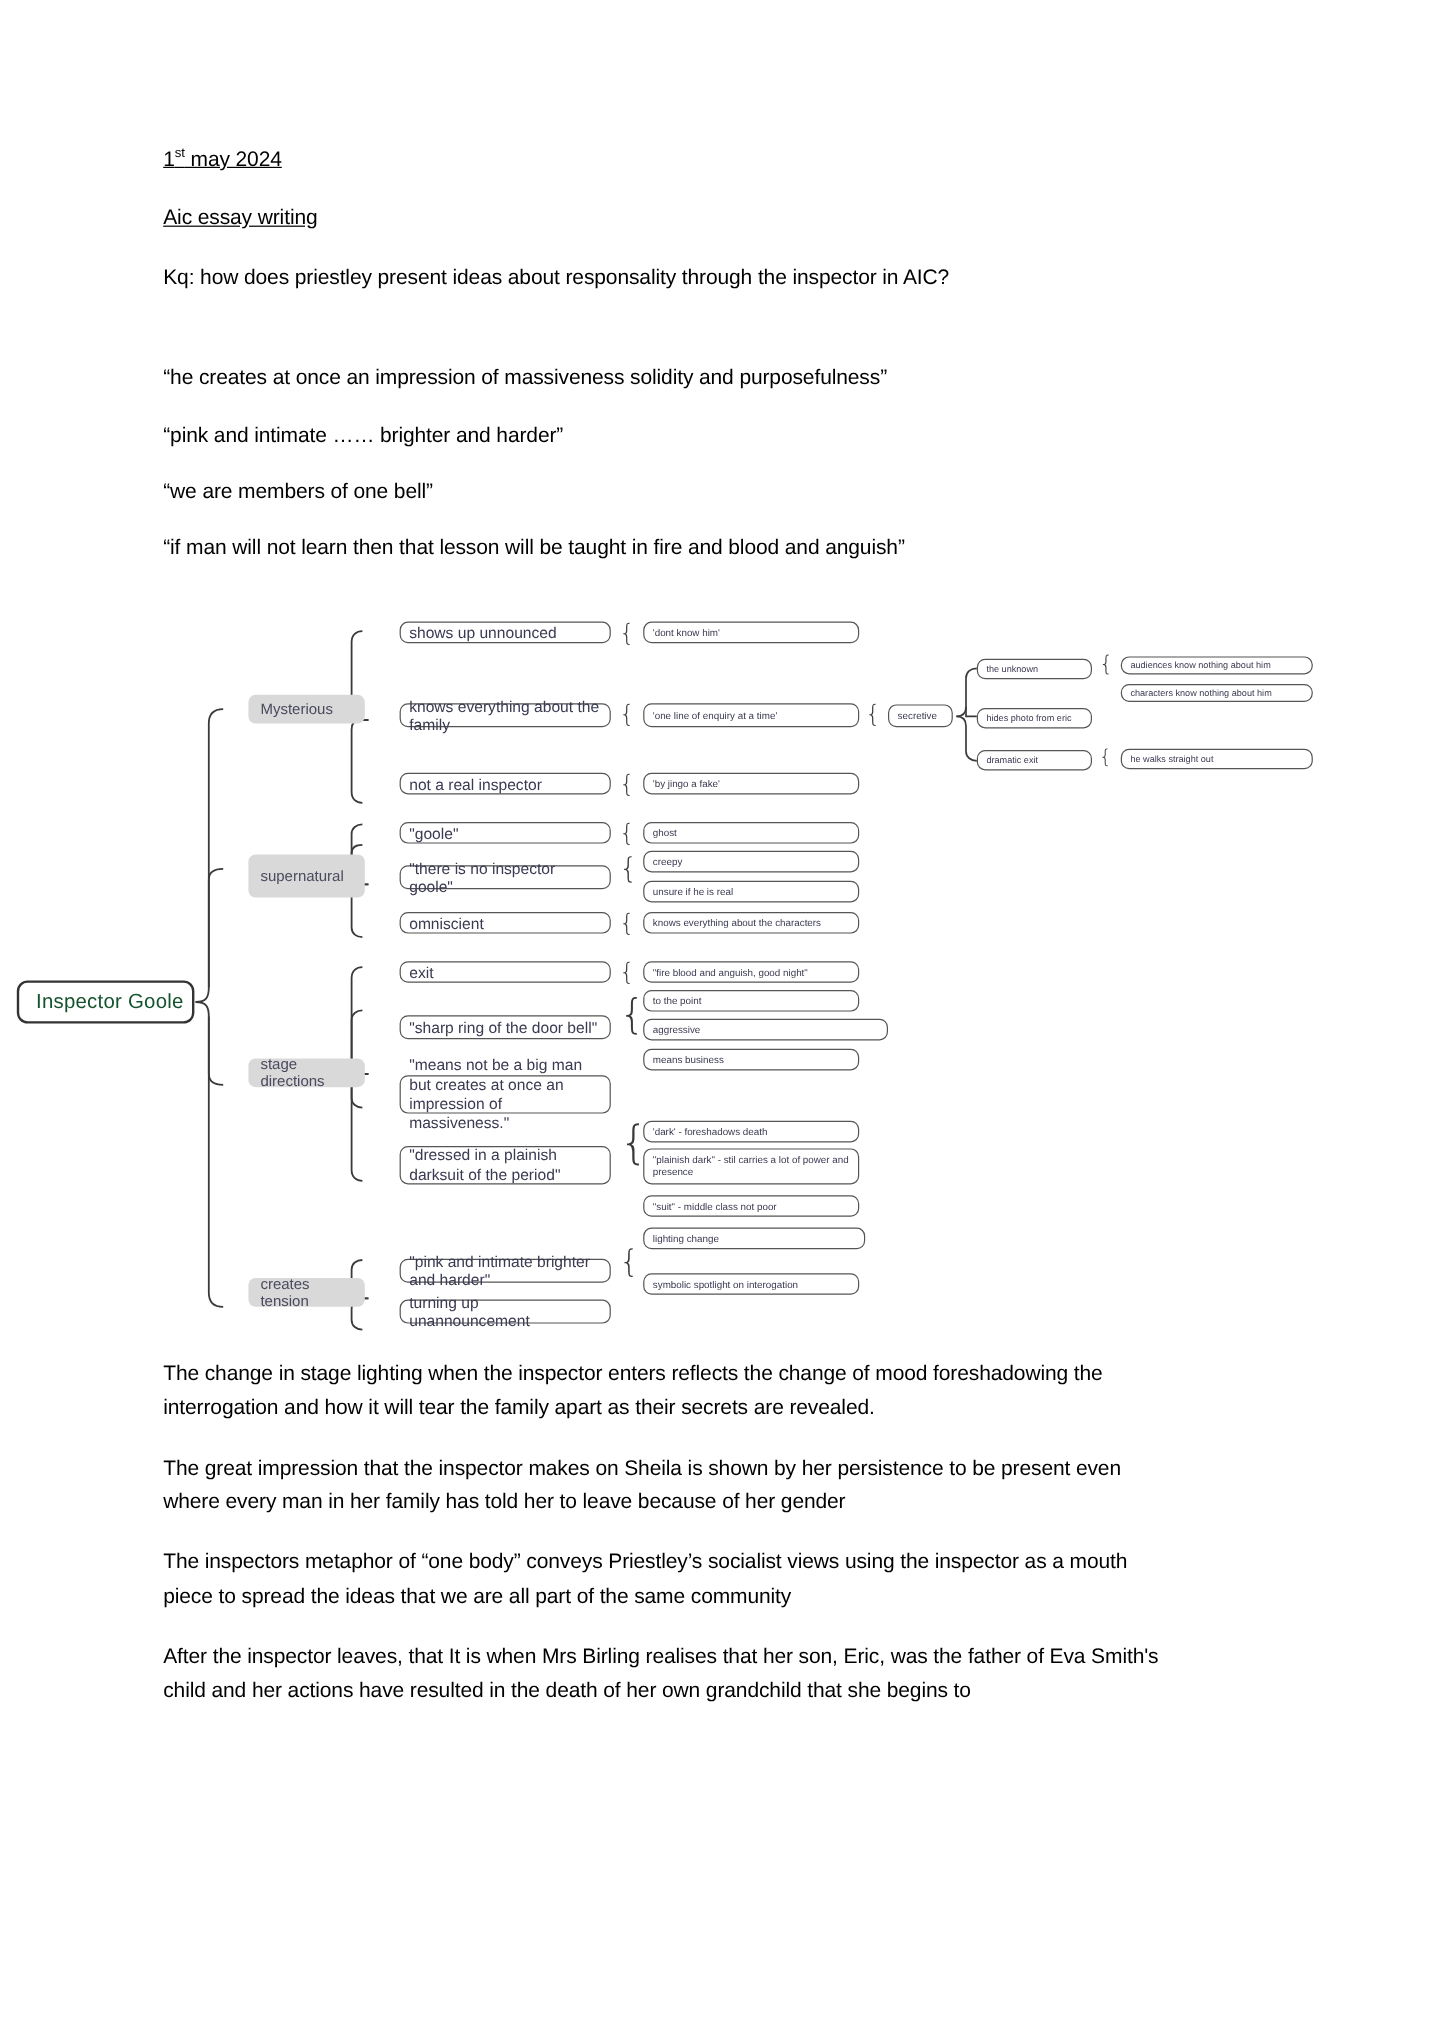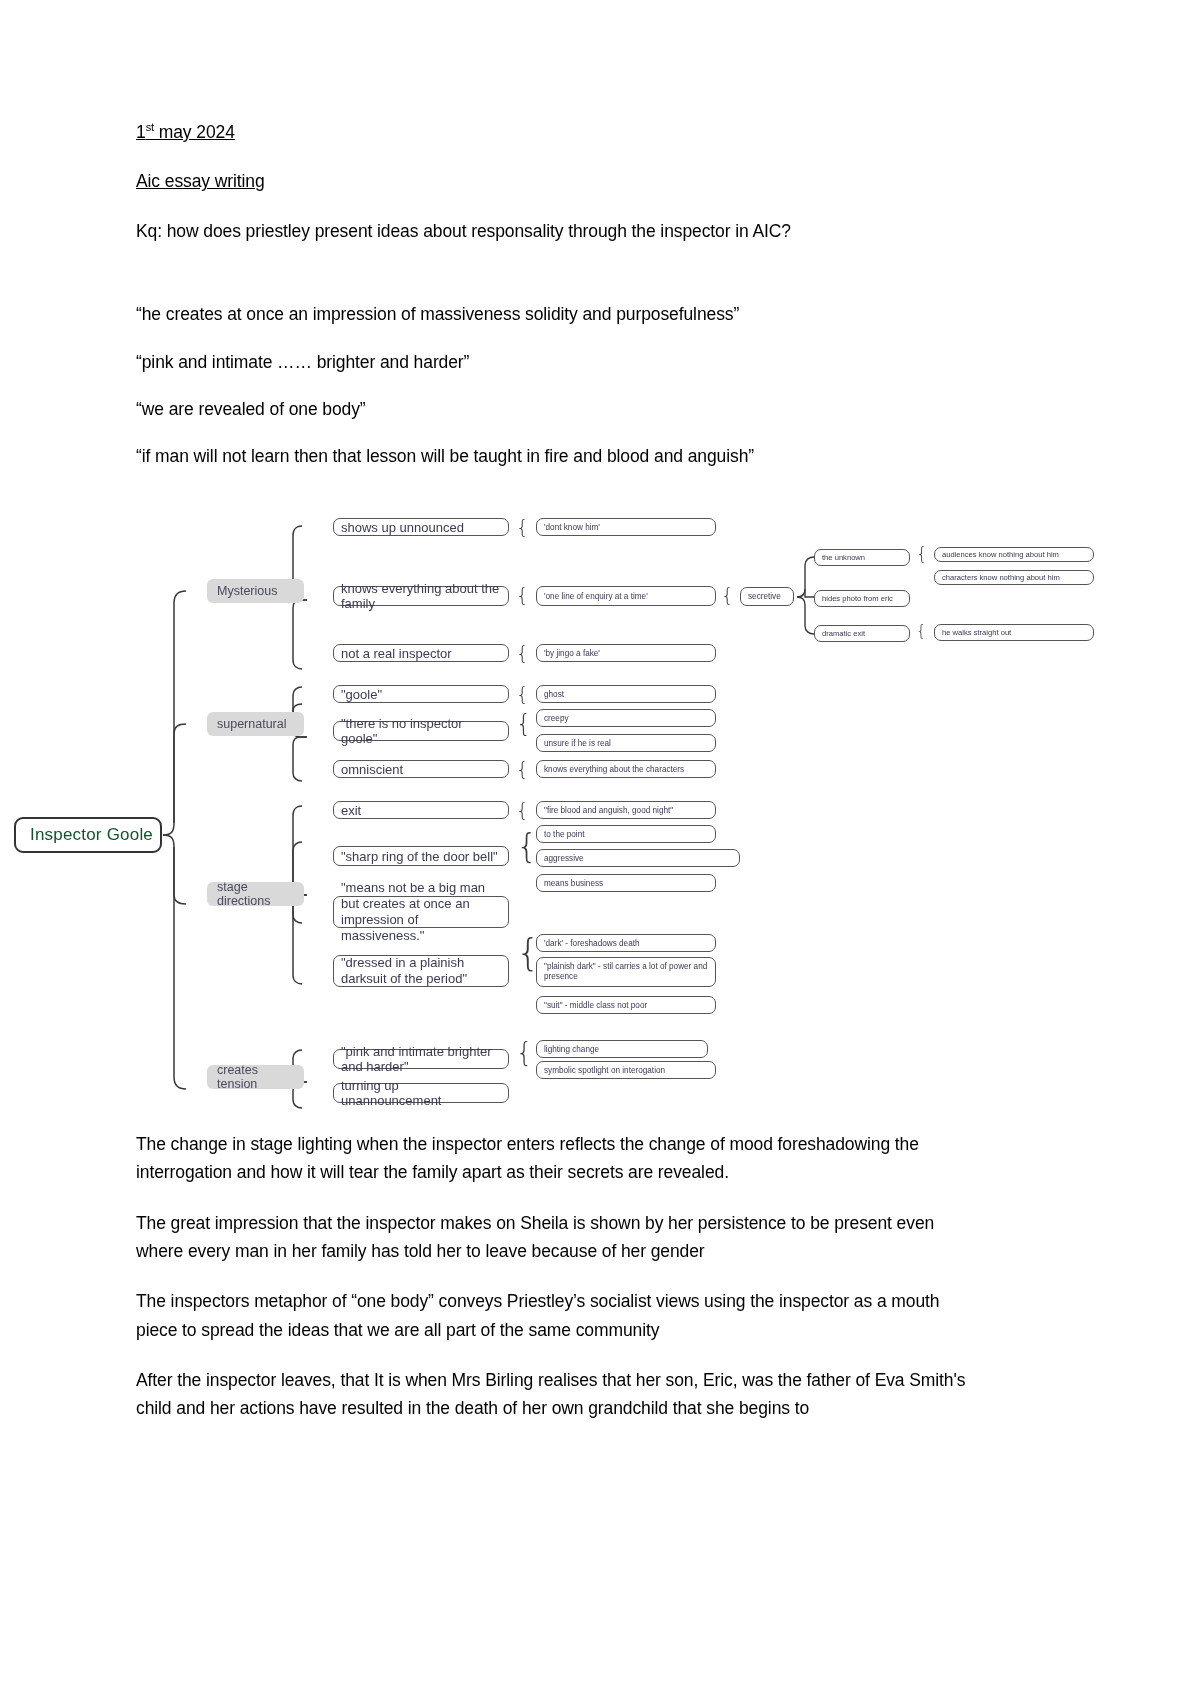--- a/index.html
+++ b/index.html
@@ -38,21 +38,21 @@
 
 <div class="page">
 
   <div class="doc-text">
     <p class="para u"><span>1</span><span class="sup">st</span><span> may 2024</span></p>
     <p class="para u">Aic essay writing</p>
     <p class="para">Kq: how does priestley present ideas about responsality through the inspector in AIC?</p>
     <div class="spacer"></div>
     <p class="para tight">“he creates at once an impression of massiveness solidity and purposefulness”</p>
     <p class="para tight">“pink and intimate …… brighter and harder”</p>
-    <p class="para tight">“we are revealed of one body”</p>
+    <p class="para tight">“we are members of one bell”</p>
     <p class="para tight">“if man will not learn then that lesson will be taught in fire and blood and anguish”</p>
   </div>
 
   <div class="mindmap">
 
     <svg class="links">
       <g fill="none" stroke="#3a3a3a" stroke-width="1.5">
 
         <path d="M163,330 C172,330 174,326 174,318 L174,98 C174,90 178,86 186,86"></path>
         <path d="M163,330 C172,330 174,334 174,342 L174,572 C174,580 178,584 186,584"></path>
@@ -76,21 +76,21 @@
       </g>
     </svg>
 
     <div class="node root" style="left:14px;top:312px;width:148px;height:36px;">
       <span>Inspector Goole</span>
     </div>
 
     <div class="node lvl1" style="left:207px;top:74px;width:97px;height:24px;">
         <span>Mysterious</span>
       </div>
-    <div class="node lvl1" style="left:207px;top:207px;width:97px;height:24px;justify-content:flex-end;">
+    <div class="node lvl1" style="left:207px;top:207px;width:97px;height:36px;justify-content:flex-end;">
         <span>supernatural</span>
       </div>
     <div class="node lvl1" style="left:207px;top:377px;width:97px;height:24px;">
         <span>stage directions</span>
       </div>
     <div class="node lvl1" style="left:207px;top:560px;width:97px;height:24px;">
         <span>creates tension</span>
       </div>
 
     <div class="node lvl2" style="left:333px;top:13px;width:176px;height:18px;">
@@ -215,21 +215,21 @@
         <span>"plainish dark" - stil carries a lot of power and presence</span>
       </div>
     <div class="node lvl3" style="left:536px;top:491px;width:180px;height:18px;">
         <span>"suit" - middle class not poor</span>
       </div>
 
     <div class="node lvl2" style="left:333px;top:544px;width:176px;height:20px;">
         <span>"pink and intimate brighter and harder"</span>
       </div>
     <span class="brace" style="left:516px;top:534px;font-size:26px;">{</span>
-    <div class="node lvl3" style="left:536px;top:535px;width:172px;height:18px;">
+    <div class="node lvl3" style="left:536px;top:518px;width:185px;height:18px;">
         <span>lighting change</span>
       </div>
     <div class="node lvl3" style="left:536px;top:556px;width:180px;height:18px;">
         <span>symbolic spotlight on interogation</span>
       </div>
 
     <div class="node lvl2" style="left:333px;top:578px;width:176px;height:20px;">
         <span>turning up unannouncement</span>
       </div>
 

